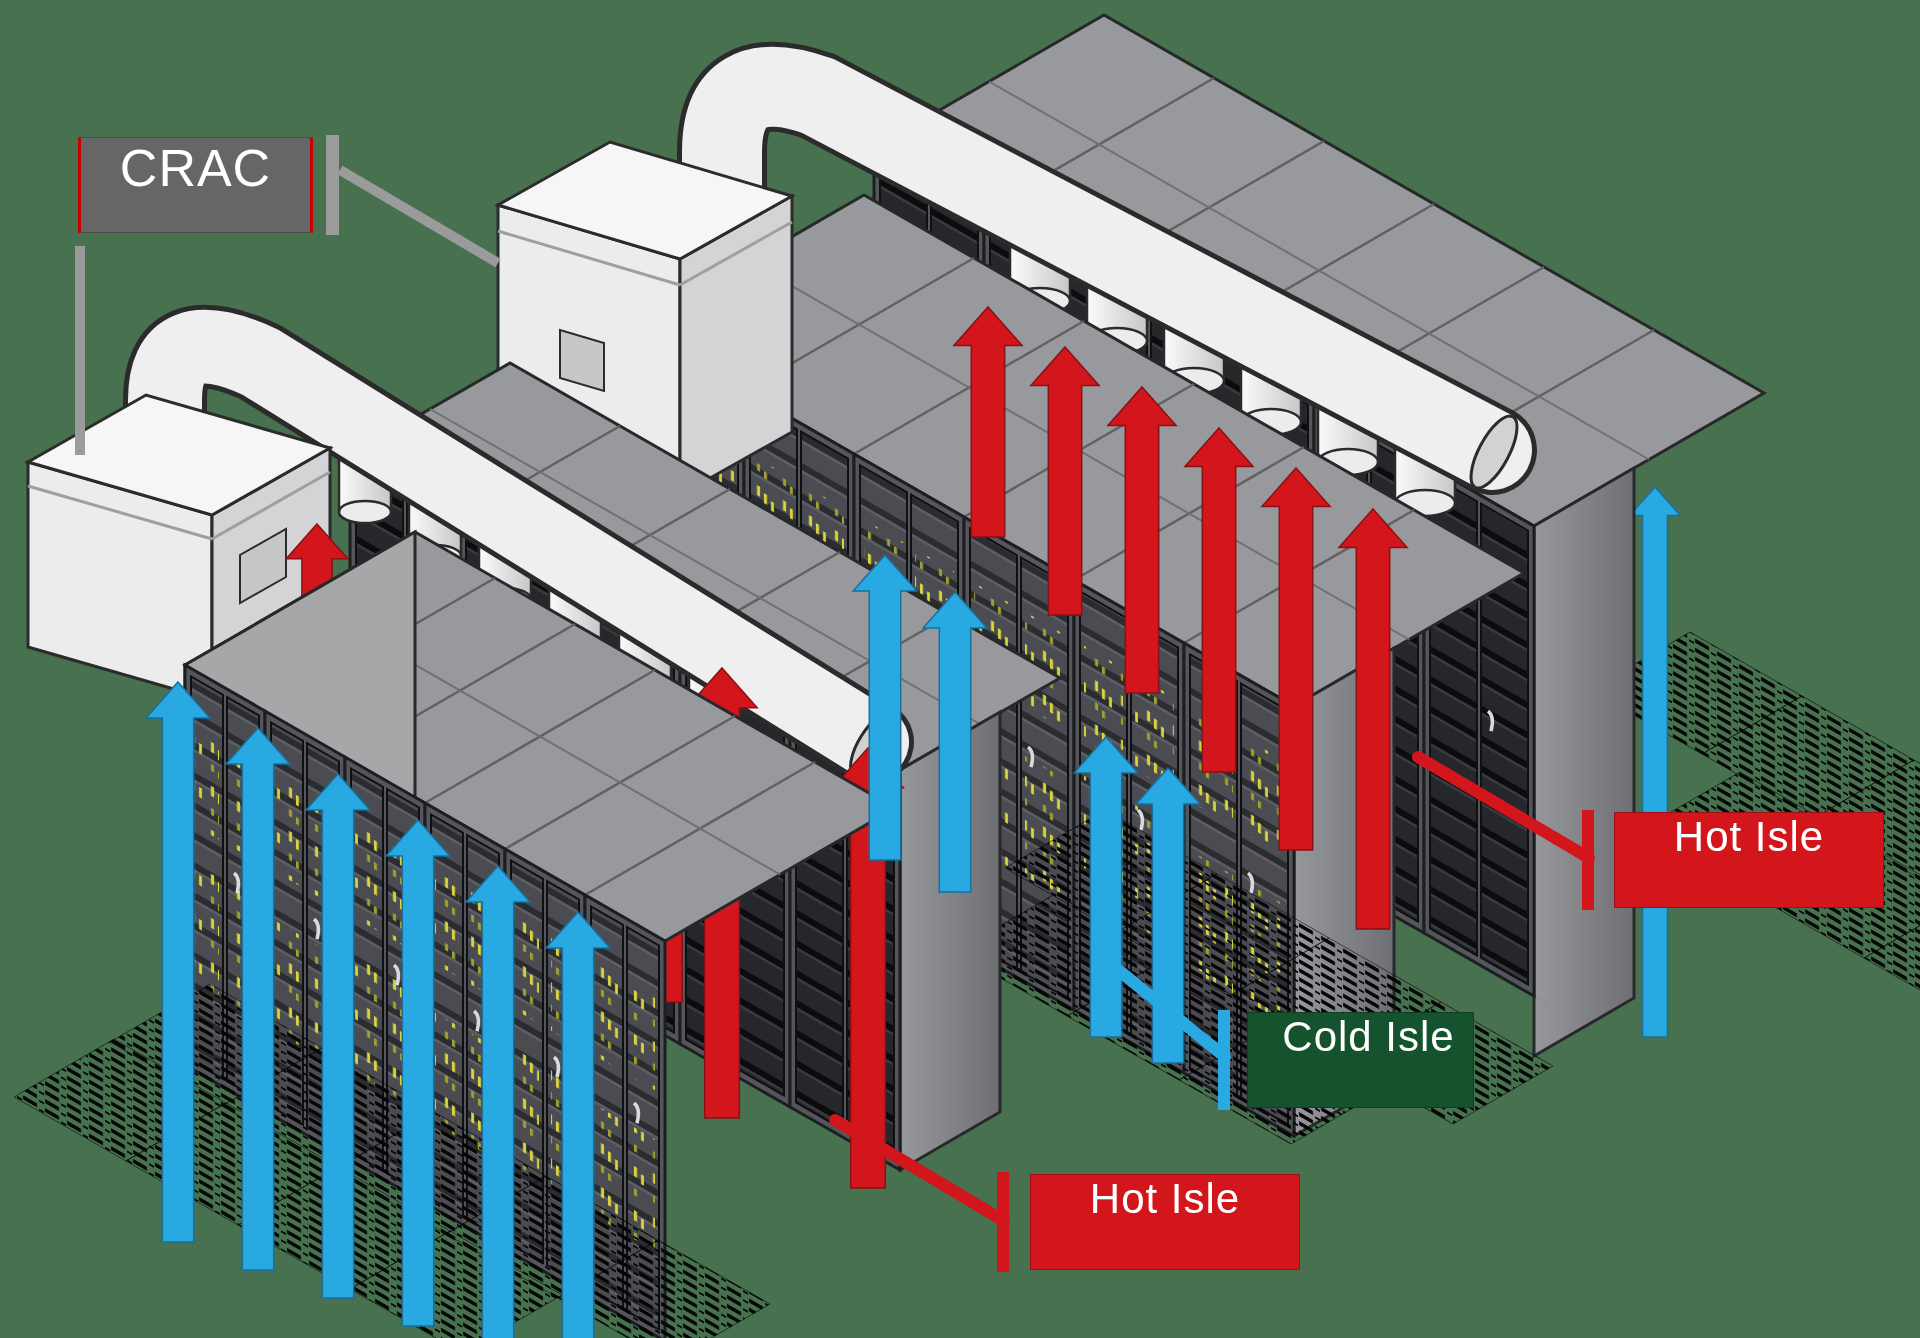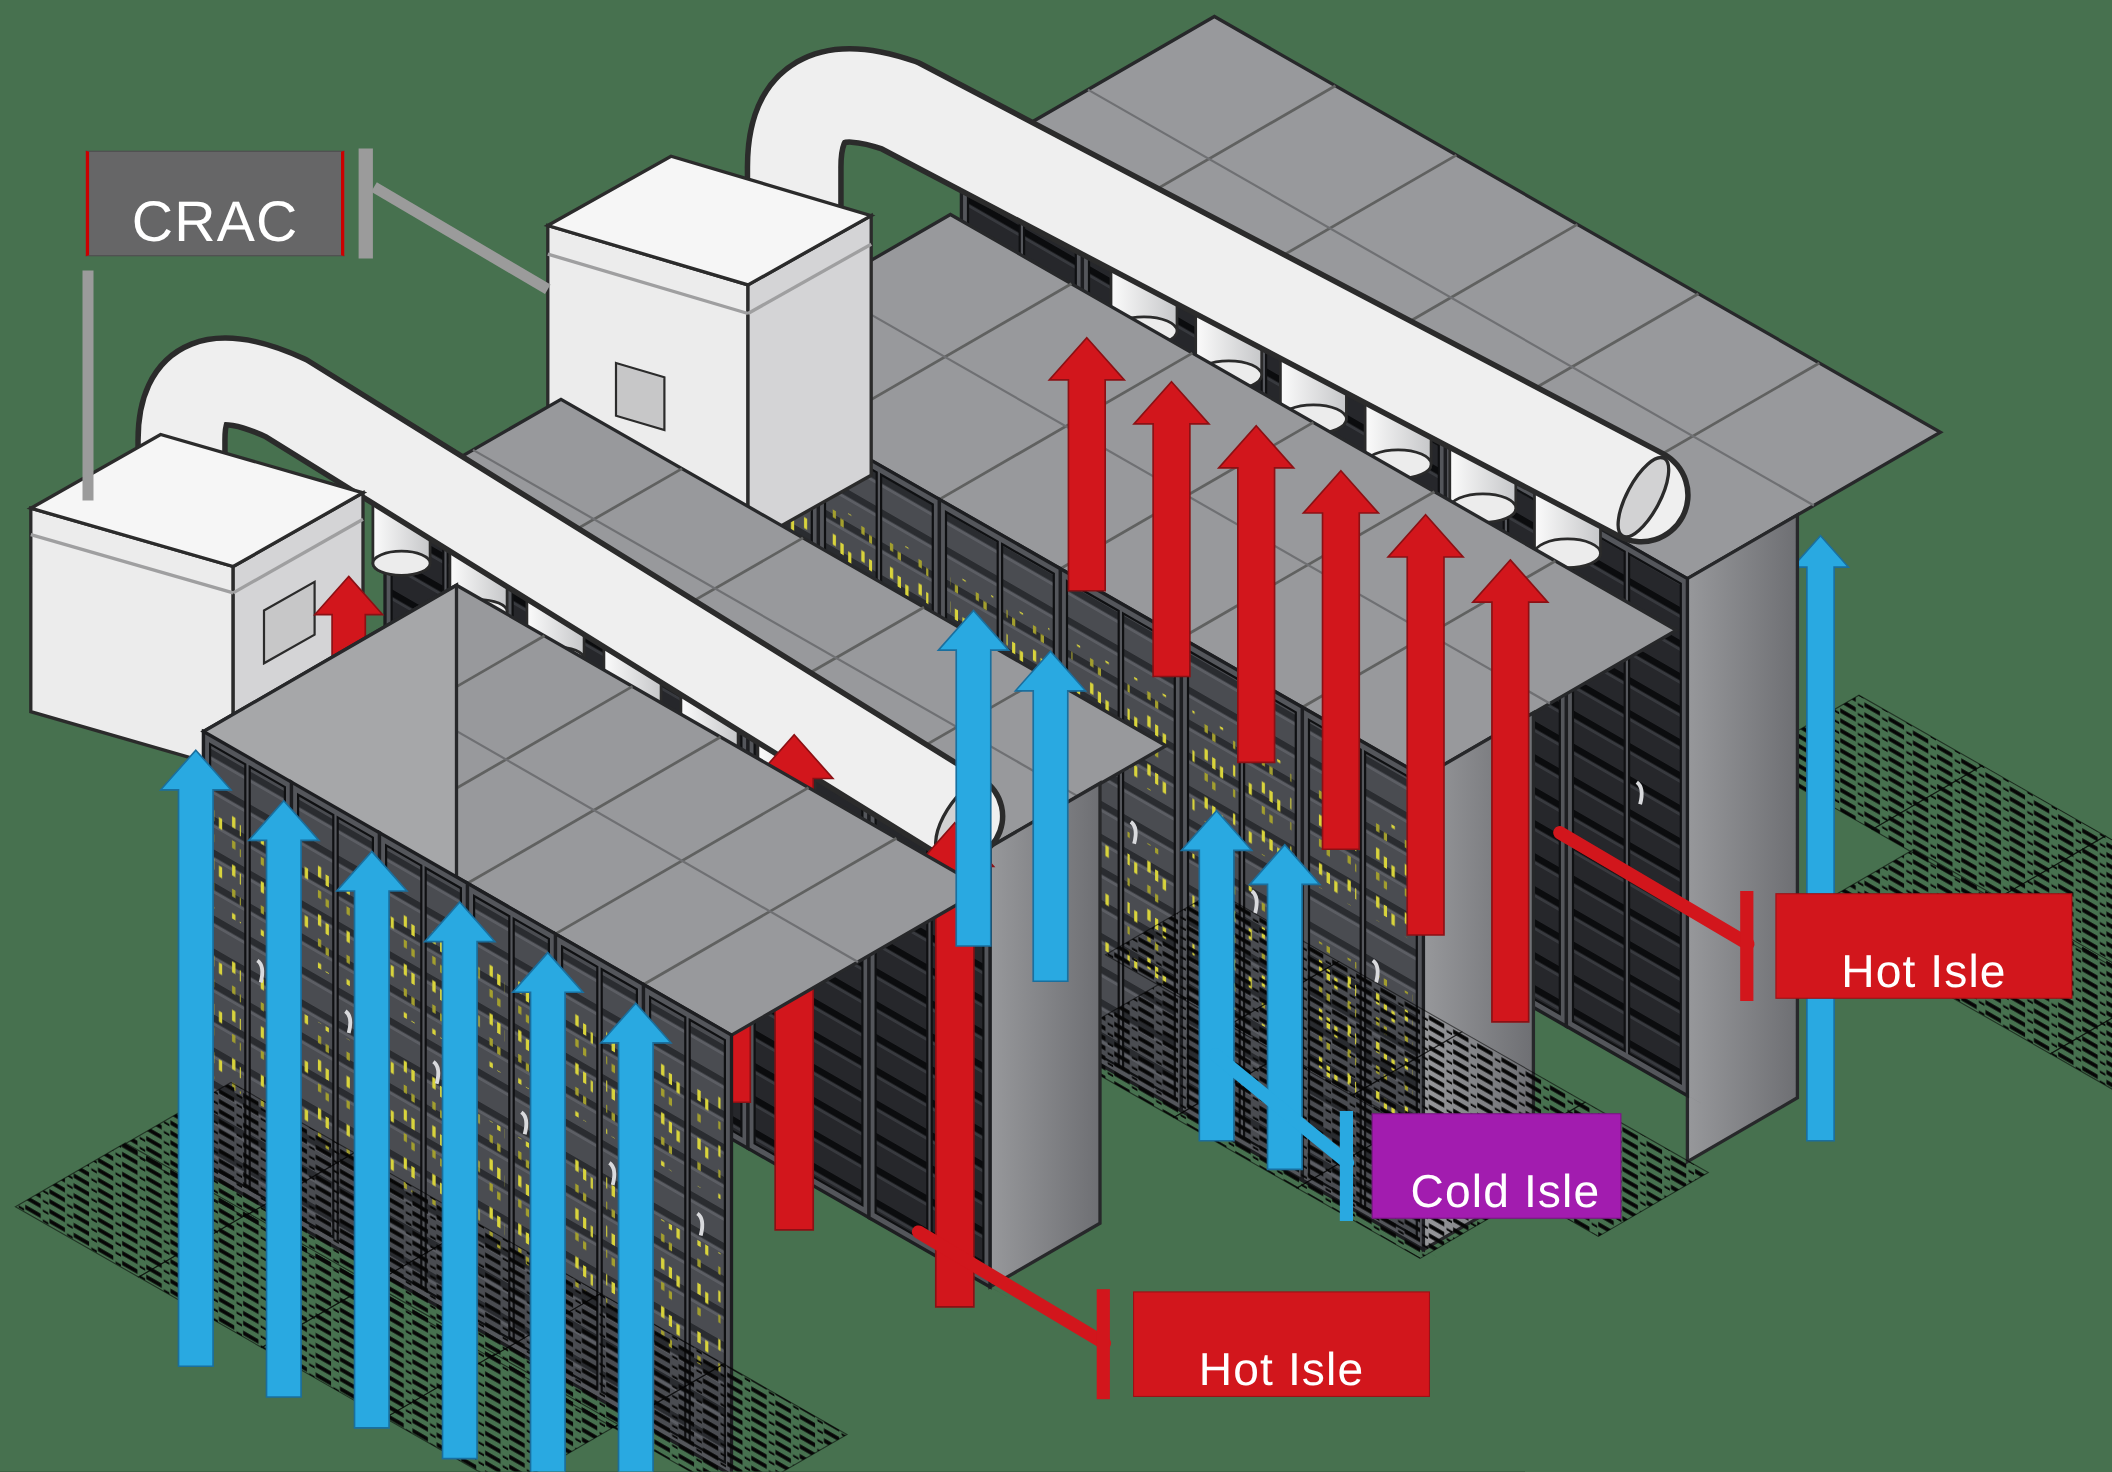--- a/index.html
+++ b/index.html
@@ -1,18 +1,18 @@
 <!DOCTYPE html>
 <html><head>
 <meta charset="utf-8">
 <style>
   html,body{margin:0;padding:0;background:#2f4a36;}
   .stage{position:relative;width:1920px;height:1338px;overflow:hidden;font-family:"Liberation Sans",sans-serif;}
   .stage svg{position:absolute;left:0;top:0;}
-  .label{position:absolute;display:flex;align-items:flex-end;justify-content:center;
+  .label{position:absolute;display:flex;align-items:flex-start;justify-content:center;
          color:#ffffff;box-sizing:border-box;letter-spacing:1px;}
   .label-crac{left:78px;top:137px;width:235px;height:96px;font-size:52px;
               border-left:3px solid #cc0000;border-right:3px solid #cc0000;
               border-top:1px dotted rgba(0,0,0,.45);border-bottom:1px dotted rgba(0,0,0,.45);}
   .label-hot-right{left:1614px;top:812px;width:270px;height:96px;font-size:42px;}
   .label-cold{left:1247px;top:1012px;width:227px;height:96px;font-size:42px;}
   .label-hot-bottom{left:1030px;top:1174px;width:270px;height:96px;font-size:42px;}
   .label{border:0.5px solid rgba(0,0,0,.25);}
   .label-crac{border-left:3px solid #cc0000;border-right:3px solid #cc0000;}
 </style>
@@ -380,19 +380,19 @@
         </g>
       </g>
   </svg>
 
   <div class="label label-crac" style="background: rgb(102, 102, 103);">
     <span>CRAC</span>
   </div>
   <div class="label label-hot-right" style="background: rgb(210, 22, 28);">
     <span>Hot Isle</span>
   </div>
-  <div class="label label-cold" style="background: #a21caf; padding-left: 16px;">
+  <div class="label label-cold" style="background: #14532d; padding-left: 16px;">
     <span>Cold Isle</span>
   </div>
   <div class="label label-hot-bottom" style="background: rgb(210, 22, 28);">
     <span>Hot Isle</span>
   </div>
 </div>
 
 </body></html>

